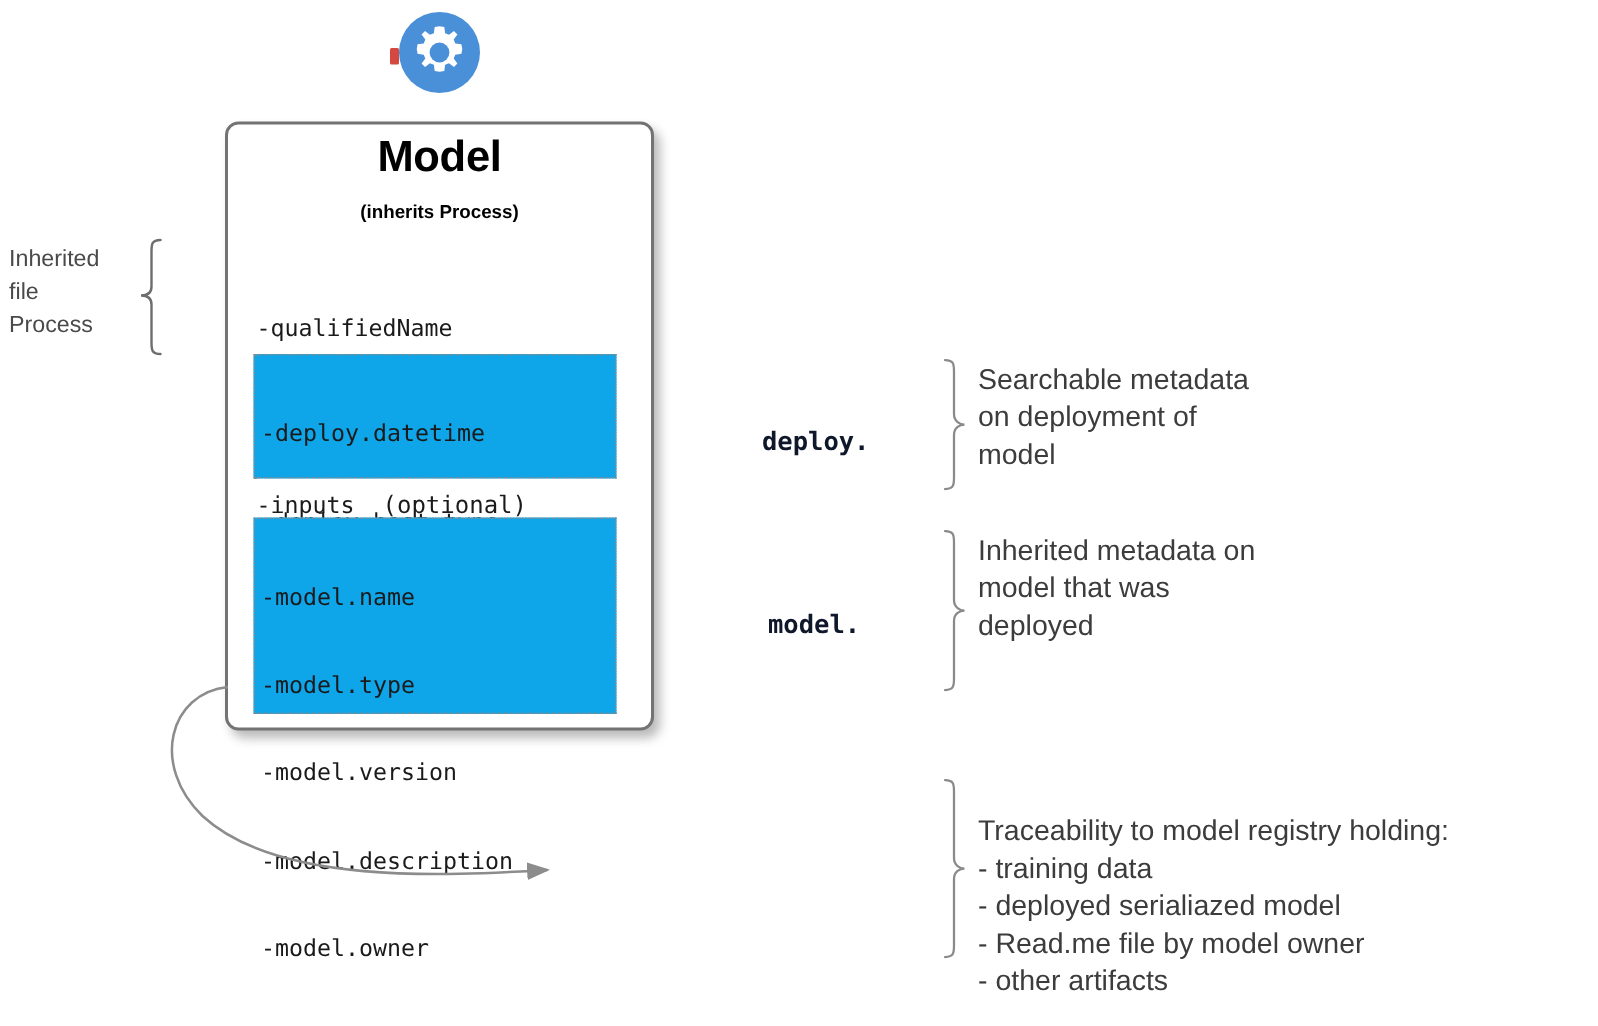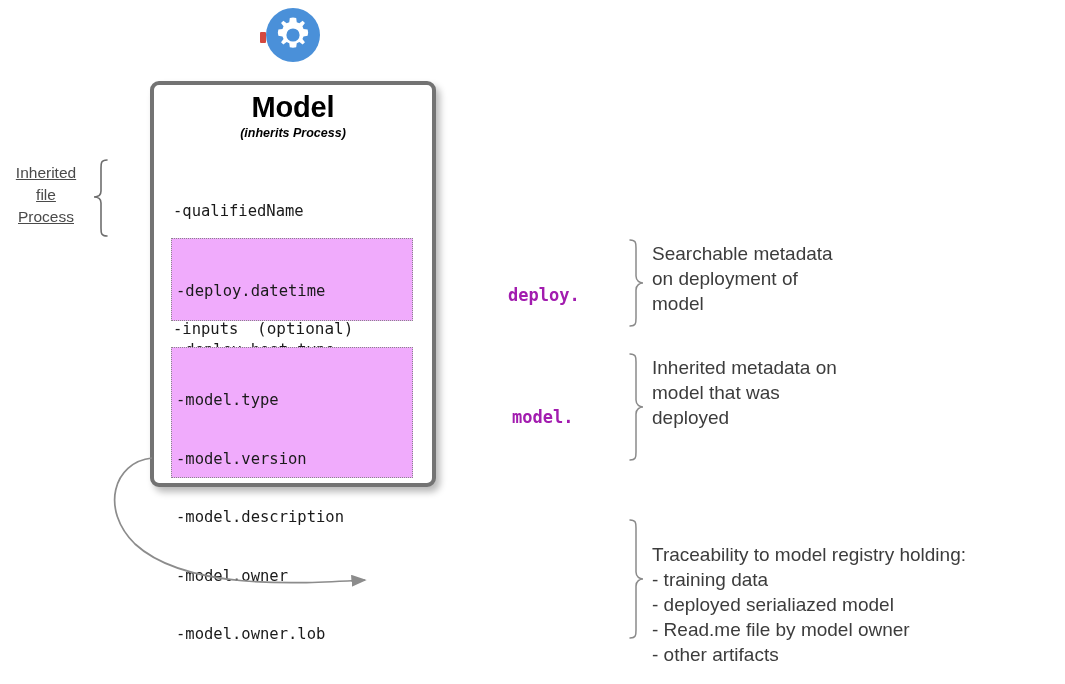--- a/index.html
+++ b/index.html
@@ -40,40 +40,39 @@
   }
 
   
   #model-card {
     position: absolute;
     left: 150px;
     top: 81px;
     width: 286px;
     height: 406px;
     background: #ffffff;
-    border: 4px solid #737373;
+    border: 2px solid #737373;
     border-radius: 9px;
     box-shadow: 4px 5px 7px rgba(0,0,0,0.28);
     box-sizing: border-box;
   }
   #card-title {
     text-align: center;
     font-size: 29px;
     font-weight: bold;
     color: #000000;
     margin-top: 6px;
     letter-spacing: -0.2px;
   }
   #card-subtitle {
     text-align: center;
     font-size: 12.5px;
     font-weight: bold;
-    font-style: italic;
     color: #000000;
-    margin-top: 2px;
+    margin-top: 12px;
   }
 
   .attr-list {
     font-family: "DejaVu Sans Mono", monospace;
     font-size: 15.5px;
     line-height: 19.5px;
     color: #1a1a1a;
     white-space: pre;
   }
   #inherited-attrs {
@@ -83,59 +82,58 @@
   .attr-row { display: block; }
   .attr-opt {
     font-size: 16px;
     color: #1a1a1a;
   }
 
   .dotted-group {
     position: absolute;
     left: 17px;
     width: 242px;
-    background: #f0abfc;
+    background: #0ea5e9;
     border: 1px dotted #8a8a8a;
     box-sizing: border-box;
     padding: 4px 0 4px 4px;
   }
   #deploy-group {
     top: 153px;
     height: 83px;
   }
   #model-group {
     top: 262px;
     height: 131px;
   }
 
   
   #inherited-label {
     position: absolute;
     left: 6px;
     top: 162px;
     width: 80px;
-    text-align: center;
+    text-align: left;
     font-size: 15.5px;
     line-height: 22px;
     color: #4a4a4a;
-    text-decoration: underline;
   }
   #inherited-brace {
     position: absolute;
     left: 92px;
     top: 158px;
   }
 
   
   .group-key {
     position: absolute;
     font-family: "DejaVu Sans Mono", monospace;
     font-size: 17px;
     font-weight: bold;
-    color: #a21caf;
+    color: #0f172a;
   }
   #deploy-key { left: 508px; top: 285px; }
   #model-key  { left: 512px; top: 407px; }
 
   .ann-brace {
     position: absolute;
   }
   #deploy-brace { left: 626px; top: 238px; }
   #model-brace  { left: 626px; top: 352px; }
   #trace-brace  { left: 626px; top: 518px; }
@@ -210,20 +208,21 @@
     </div>
 
     <div id="deploy-group" class="dotted-group attr-list">
       <span class="attr-row">-deploy.datetime</span>
       <span class="attr-row">-deploy.host.type</span>
       <span class="attr-row">-deploy.host.detail</span>
       <span class="attr-row">-deploy.obj.source</span>
     </div>
 
     <div id="model-group" class="dotted-group attr-list">
+      <span class="attr-row">-model.name</span>
       <span class="attr-row">-model.type</span>
       <span class="attr-row">-model.version</span>
       <span class="attr-row">-model.description</span>
       <span class="attr-row">-model.owner</span>
       <span class="attr-row">-model.owner.lob</span>
       
     </div>
   </div>
 
   <div id="deploy-key" class="group-key">deploy.</div>

